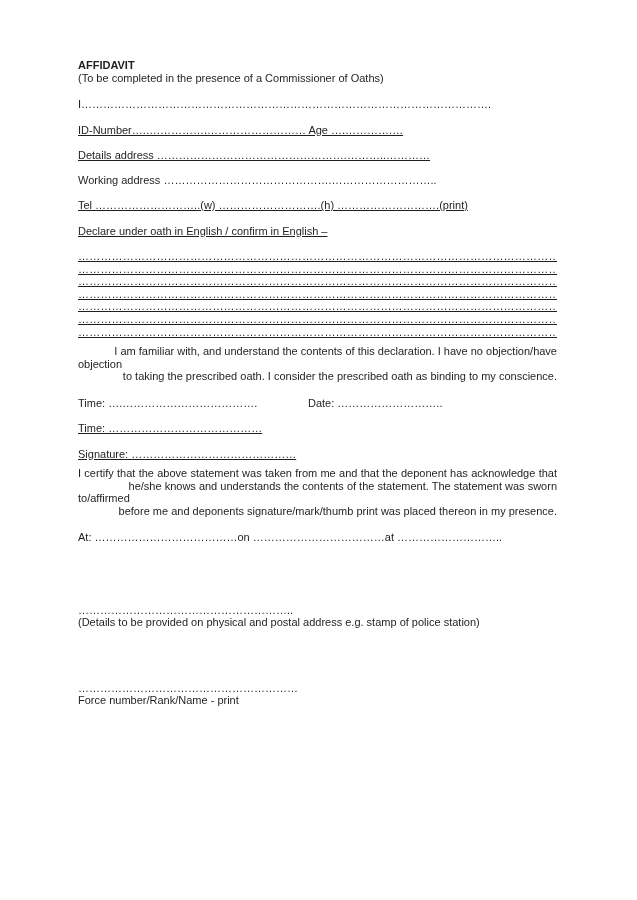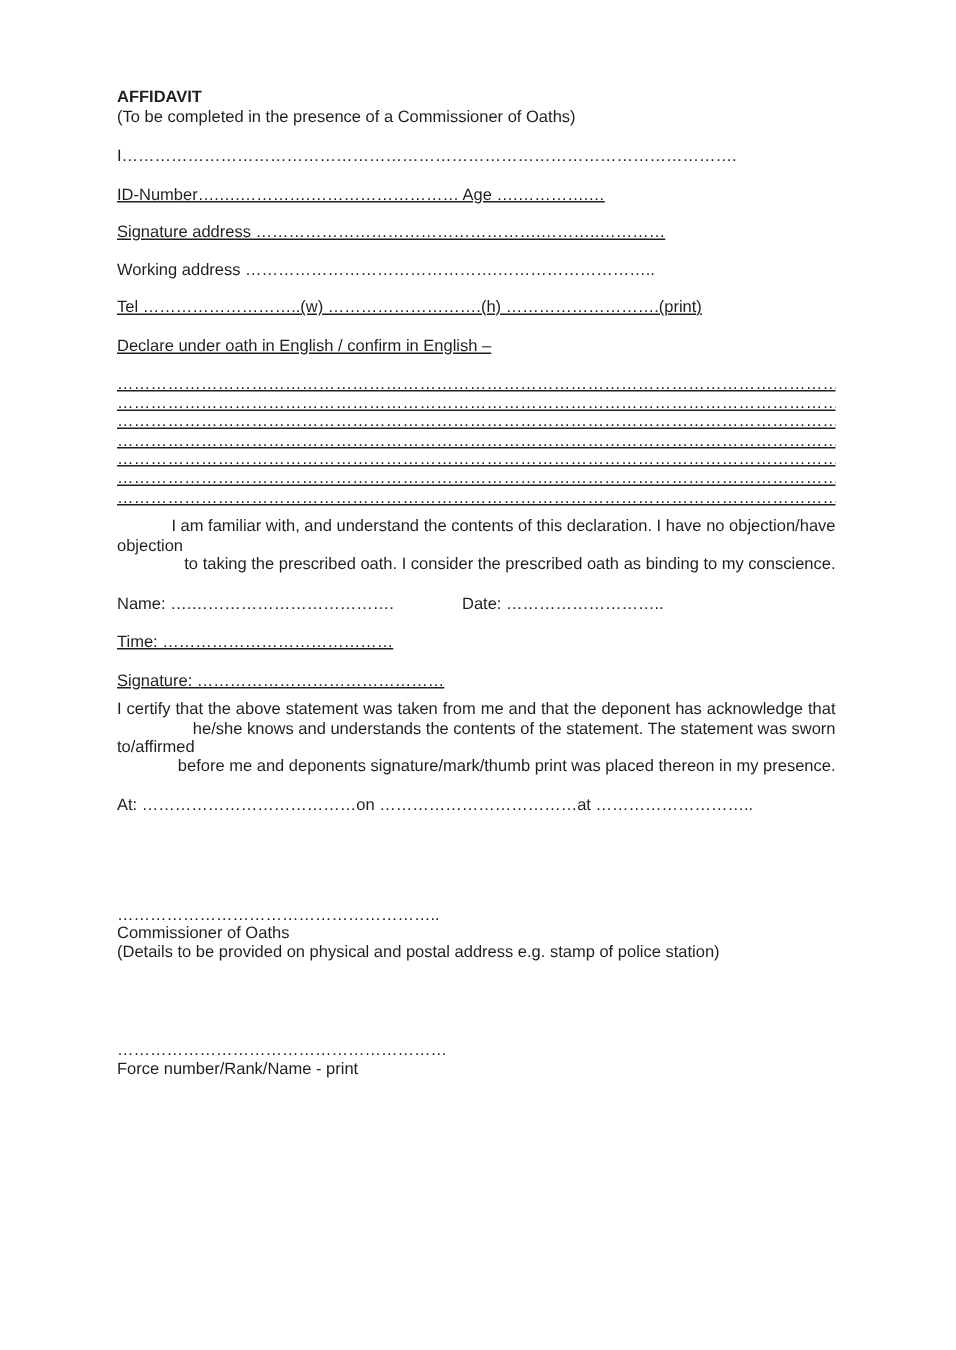--- a/index.html
+++ b/index.html
@@ -28,21 +28,21 @@
 <body>
 
 <div class="page">
   <div class="content">
 
     <div class="bold">AFFIDAVIT</div>
     <div>(To be completed in the presence of a Commissioner of Oaths)</div>
 
     <div class="line g14">I………………………………………………………………………………………………….</div>
     <div class="line g13">ID-Number….….………….……………………… Age ….………….…</div>
-    <div class="line g13">Signature address …………………………………………….………..…………</div>
+    <div class="line g13">Details address …………………………………………….………..…………</div>
     <div class="line g12">Working address ……………………………………….………………………..</div>
     <div class="line g13">Tel ………………………..(w) ……………………….(h) ……………………….(print)</div>
 
     <div class="g13">Declare under oath in English / confirm in English –</div>
 
     <div class="g13">
       <div class="dotline">……………………………………………………………………………………………………………………………</div>
       <div class="dotline">……………………………………………………………………………………………………………………………</div>
       <div class="dotline">……………………………………………………………………………………………………………………………</div>
       <div class="dotline">……………………………………………………………………………………………………………………………</div>
@@ -50,38 +50,37 @@
       <div class="dotline">……………………………………………………………………………………………………………………………</div>
       <div class="dotline">……………………………………………………………………………………………………………………………</div>
     </div>
 
     <div class="para g7">
       <div class="just">I am familiar with, and understand the contents of this declaration.  I have no objection/have objection</div>
       <div>to taking the prescribed oath.  I consider the prescribed oath as binding to my conscience.</div>
     </div>
 
     <div class="row g14">
-      <span class="line">Name: ….……………………………….</span>
+      <span class="line">Time: ….……………………………….</span>
       <span class="date-col">Date: ………………………..</span>
     </div>
 
     <div class="line g13">Time: ……………………………………</div>
     <div class="line g13">Signature: ………………………………………</div>
 
     <div class="para g7">
       <div class="just">I certify that the above statement was taken from me and that the deponent has acknowledge that</div>
       <div class="just">he/she knows and understands the contents of the statement.  The statement was sworn to/affirmed</div>
       <div>before me and deponents signature/mark/thumb print was placed thereon in my presence.</div>
     </div>
 
     <div class="line g14">At: …………………………………on ………………………………at ………………………..</div>
 
     <div class="sigblock g60">
       <div class="line">…………………………………………………..</div>
-      <div>Commissioner of Oaths</div>
       <div>(Details to be provided on physical and postal address e.g. stamp of police station)</div>
     </div>
 
     <div class="sigblock g53">
       <div class="line">……………………………………………………</div>
       <div>Force number/Rank/Name - print</div>
     </div>
 
   </div>
 </div>

